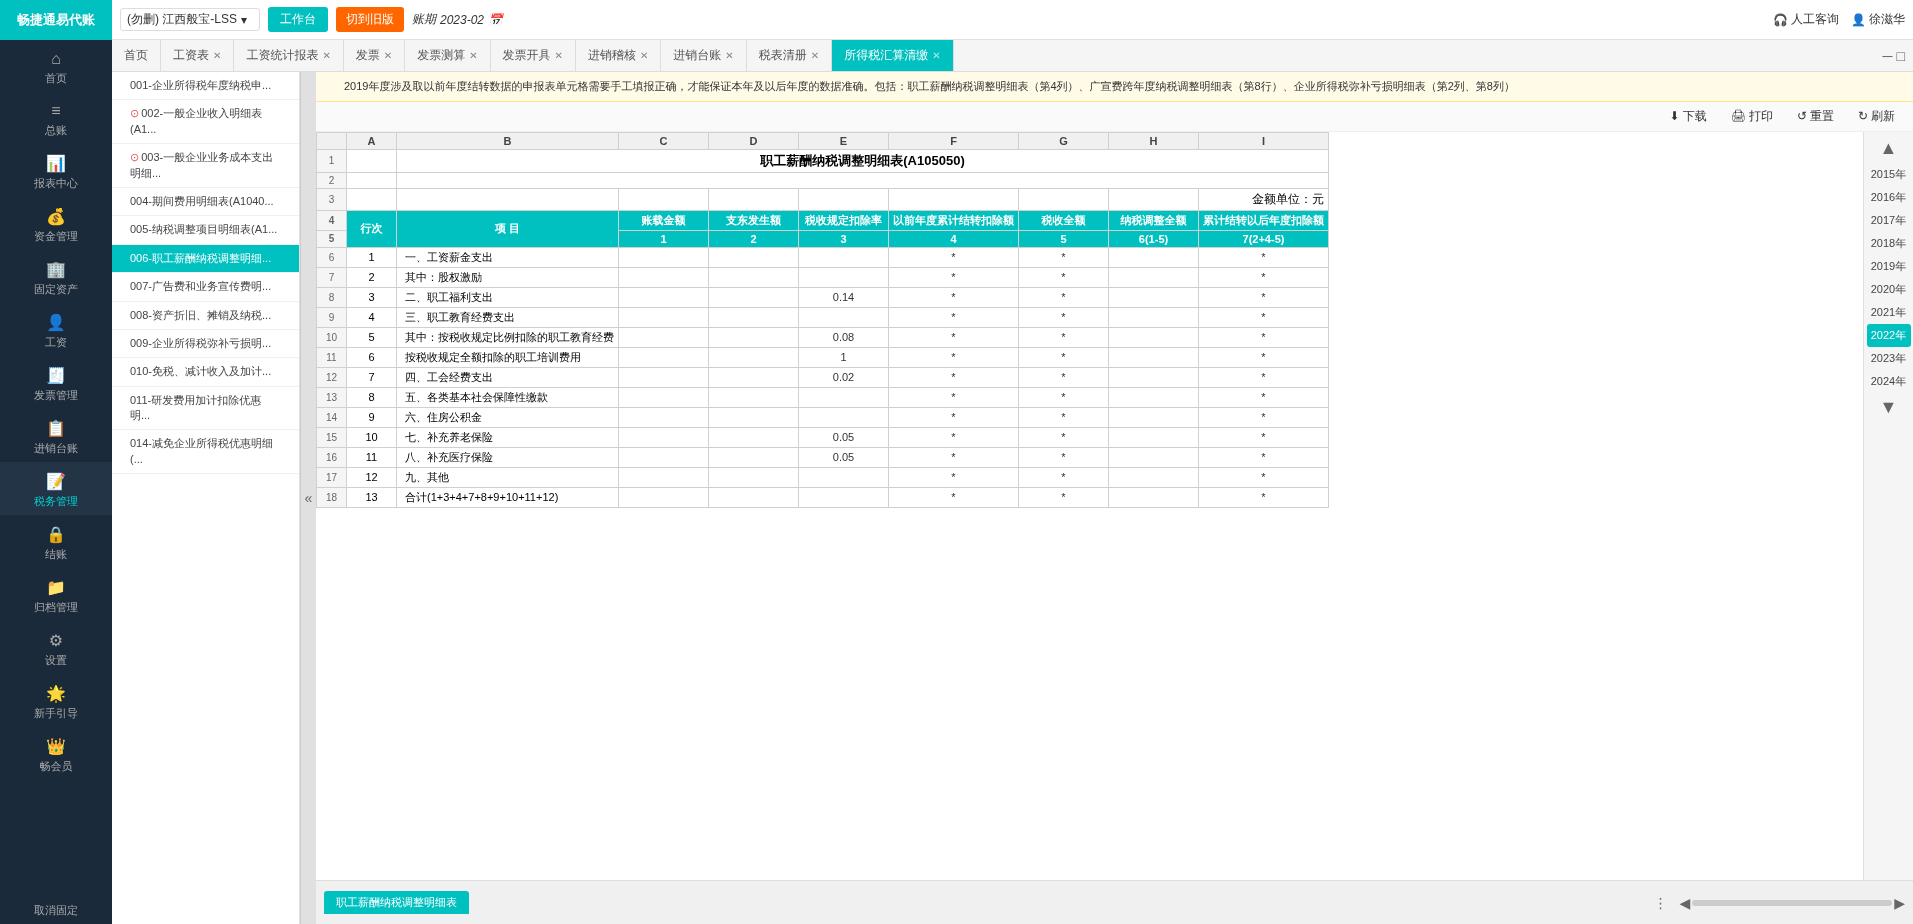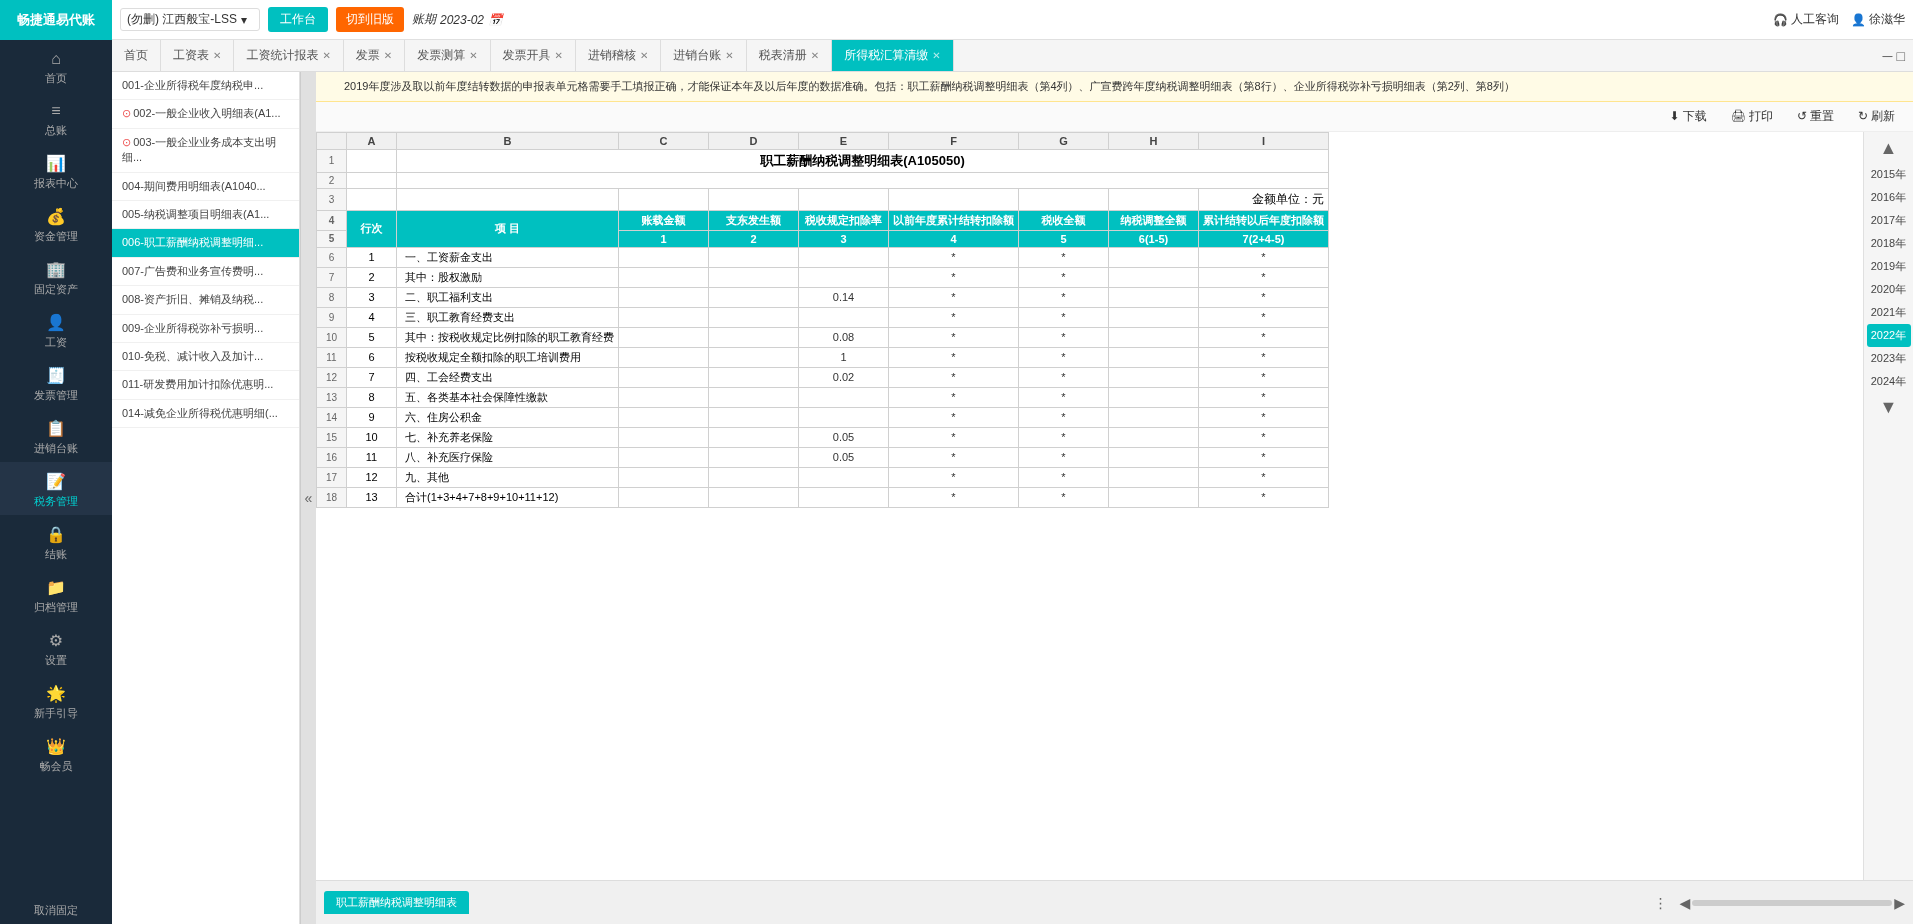--- a/index.html
+++ b/index.html
@@ -144,21 +144,21 @@
 
     
     .left-panel {
       width: 188px;
       background: #fff;
       border-right: 1px solid #e0e0e0;
       overflow-y: auto;
       flex-shrink: 0;
     }
     .file-list-item {
-      padding: 6px 10px;
+      padding: 6px 18px;
       font-size: 11px;
       cursor: pointer;
       color: #444;
       border-bottom: 1px solid #f0f0f0;
       line-height: 1.4;
     }
     .file-list-item.active { background: #00c0c0; color: white; }
     .file-list-item .err-icon { color: #e55; margin-right: 2px; }
 
     

